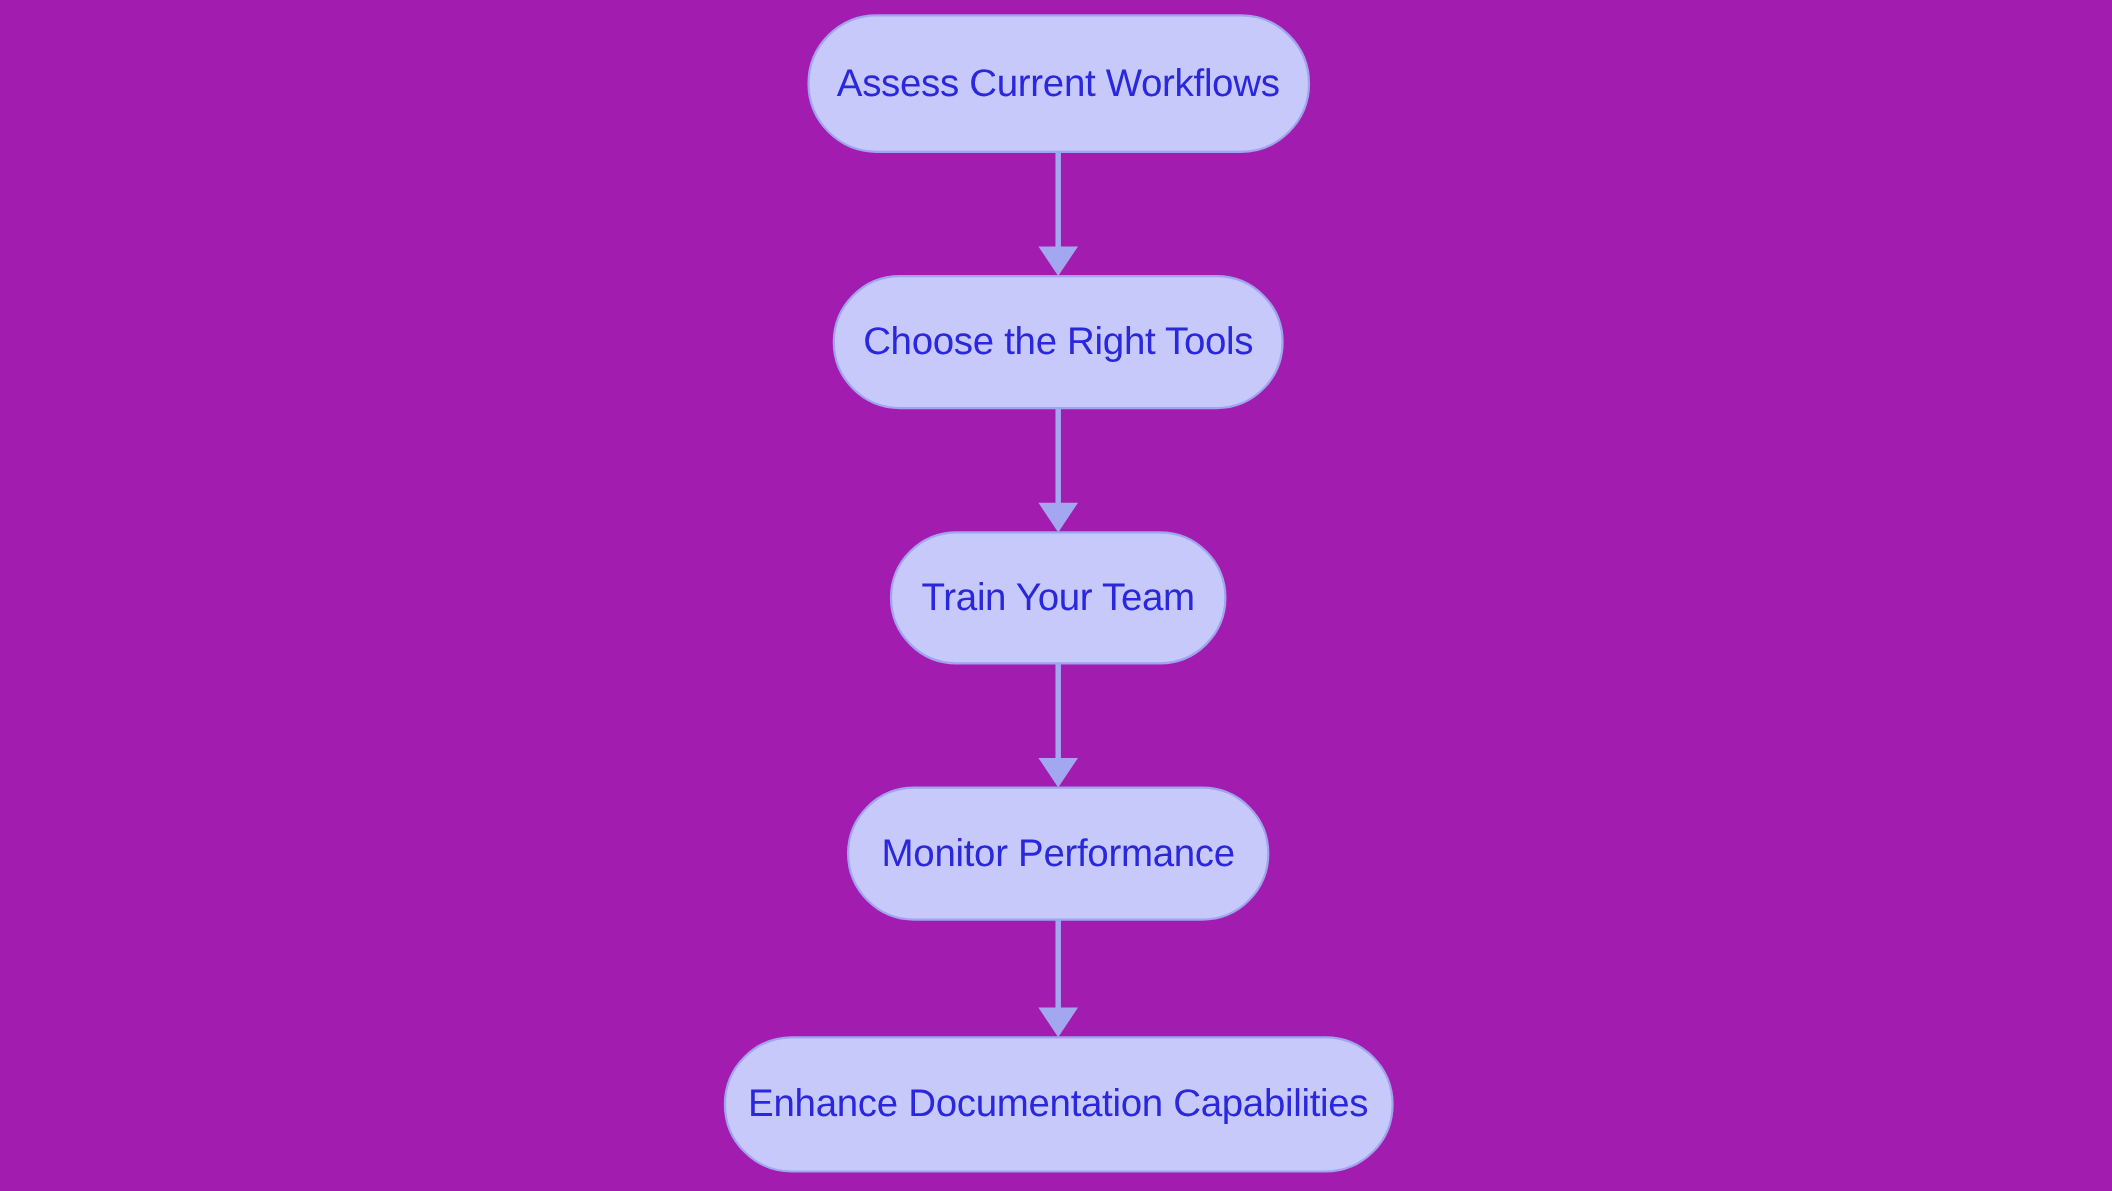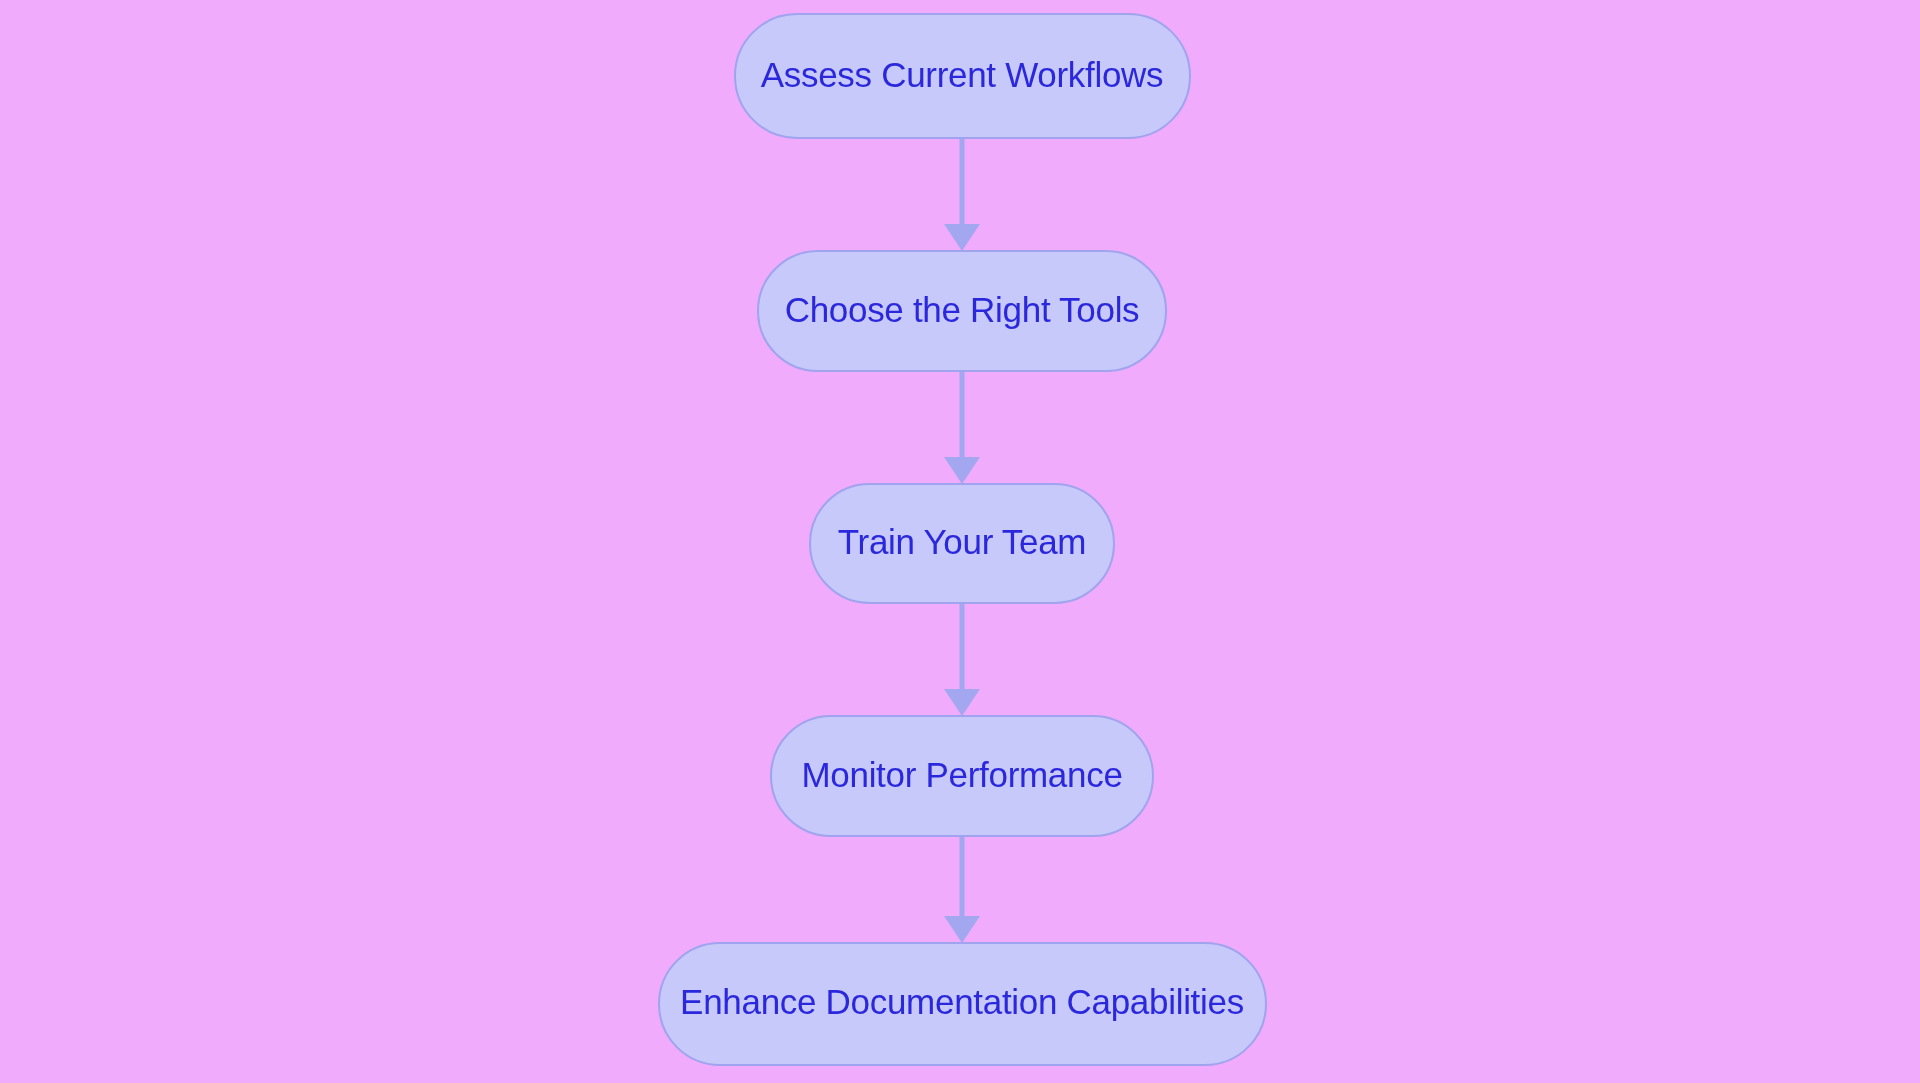--- a/index.html
+++ b/index.html
@@ -11,21 +11,21 @@
   body {
     width: 1920px;
     height: 1083px;
     font-family: "Liberation Sans", sans-serif;
     overflow: hidden;
   }
   #flow-root {
     position: relative;
     width: 1920px;
     height: 1083px;
-    background: #f0abfc;
+    background: #a21caf;
   }
   #flow-svg {
     position: absolute;
     left: 0;
     top: 0;
     width: 1920px;
     height: 1083px;
     display: block;
   }
   .node-shape {

